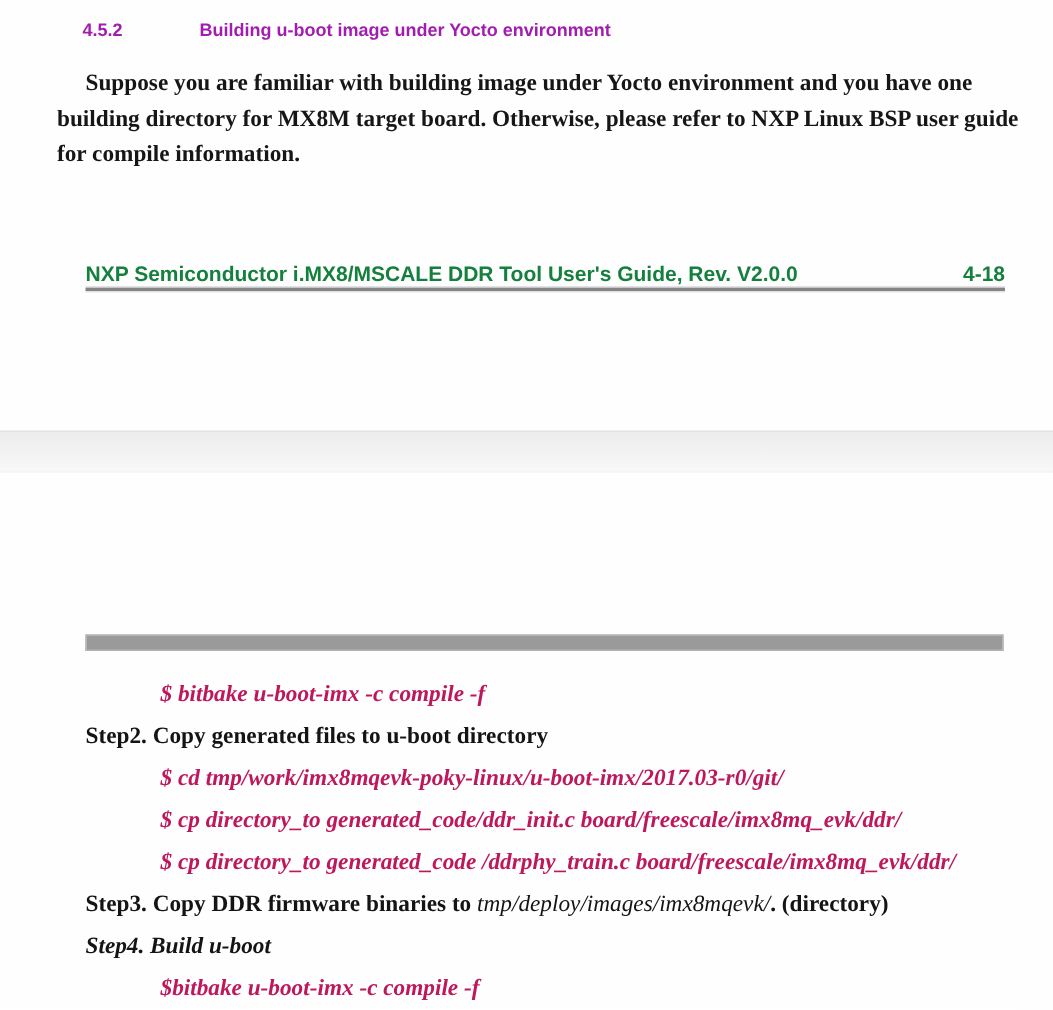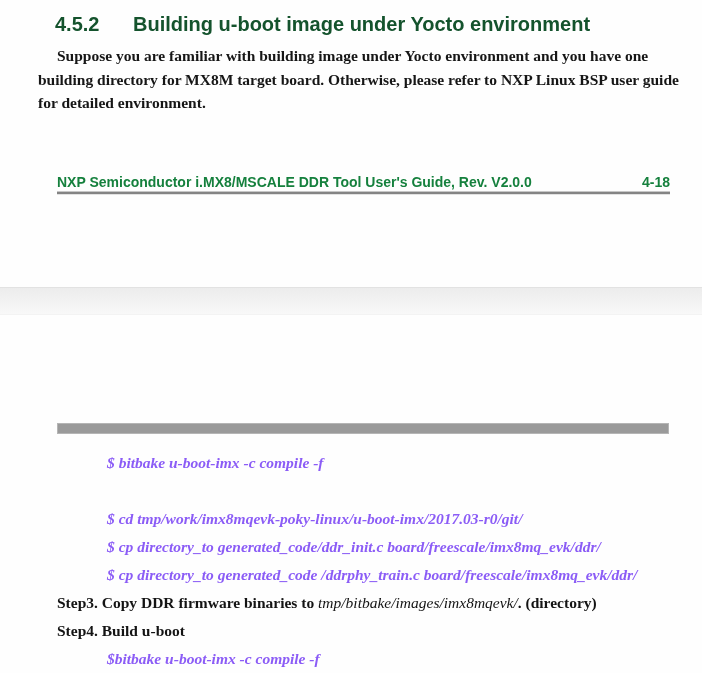--- a/index.html
+++ b/index.html
@@ -16,22 +16,22 @@
     font-family: "Liberation Serif", serif;
     color: #161616;
   }
   .abs { position: absolute; font-weight: bold; }
 
   
   .section-heading {
     top: 13px; left: 55px;
     font-family: "Liberation Sans", sans-serif;
     font-weight: bold;
-    font-size: 20px;
-    color: #14532d;
+    font-size: 12px;
+    color: #a21caf;
     white-space: nowrap;
   }
   .section-heading .sec-num {
     display: inline-block;
     width: 78px;
   }
   .body-paragraph {
     top: 44px; left: 38px;
     width: 640px;
     font-size: 15.5px;
@@ -81,70 +81,71 @@
     width: 612px;
     height: 11px;
     background: #9a9a9a;
     border: 1px solid #b5b5b5;
     box-sizing: border-box;
   }
   .command-line {
     font-size: 15.5px;
     font-style: italic;
     white-space: nowrap;
-    color: #8b5cf6;
+    color: #be185d;
     left: 107px;
   }
   .cmd-bitbake-1 { top: 454px; }
   .step2-heading { top: 482px; left: 57px; }
   .cmd-cd        { top: 510px; }
   .cmd-cp1       { top: 538px; }
   .cmd-cp2       { top: 566px; }
   .step3-line    { top: 594px; left: 57px; }
   .step3-line .path-italic { font-style: italic; font-weight: normal; }
-  .step4-heading { top: 622px; left: 57px; }
+  .step4-heading { top: 622px; left: 57px; font-style: italic; }
   .cmd-bitbake-2 { top: 650px; }
 </style>
 </head>
 <body>
 
 <div class="viewport">
 
   <div class="abs section-heading">
     <span class="sec-num">4.5.2</span><span>Building u-boot image under Yocto environment</span>
   </div>
 
   <div class="abs body-paragraph">
     <div class="para-line first">Suppose you are familiar with building image under Yocto environment and you have one</div>
     <div class="para-line">building directory for MX8M target board. Otherwise, please refer to NXP Linux BSP user guide</div>
-    <div class="para-line">for detailed environment.</div>
+    <div class="para-line">for compile information.</div>
   </div>
 
 
   <div class="abs footer-row">
     <span class="footer-left">NXP Semiconductor</span>
     <span class="footer-center">i.MX8/MSCALE DDR Tool User's Guide, Rev. V2.0.0</span>
     <span class="footer-right">4-18</span>
   </div>
   <div class="abs footer-rule"></div>
 
   <div class="abs page-separator"></div>
 
   <div class="abs gray-bar"></div>
 
   <div class="abs command-line cmd-bitbake-1">$ bitbake u-boot-imx -c compile -f</div>
 
+  <div class="abs step-heading step2-heading">Step2. Copy generated files to u-boot directory</div>
 
   <div class="abs command-line cmd-cd">$ cd tmp/work/imx8mqevk-poky-linux/u-boot-imx/2017.03-r0/git/</div>
 
   <div class="abs command-line cmd-cp1">$ cp directory_to generated_code/ddr_init.c board/freescale/imx8mq_evk/ddr/</div>
 
   <div class="abs command-line cmd-cp2">$ cp directory_to generated_code /ddrphy_train.c board/freescale/imx8mq_evk/ddr/</div>
 
   <div class="abs step-heading step3-line">
-    <span>Step3. Copy DDR firmware binaries to </span><span class="path-italic">tmp/bitbake/images/imx8mqevk/</span><span>. (directory)</span>
+    <span>Step3. Copy DDR firmware binaries to </span><span class="path-italic">tmp/deploy/images/imx8mqevk/</span><span>. (directory)</span>
   </div>
 
   <div class="abs step-heading step4-heading">Step4. Build u-boot</div>
 
   <div class="abs command-line cmd-bitbake-2">$bitbake u-boot-imx -c compile -f</div>
 
 </div>
 
 </body></html>

